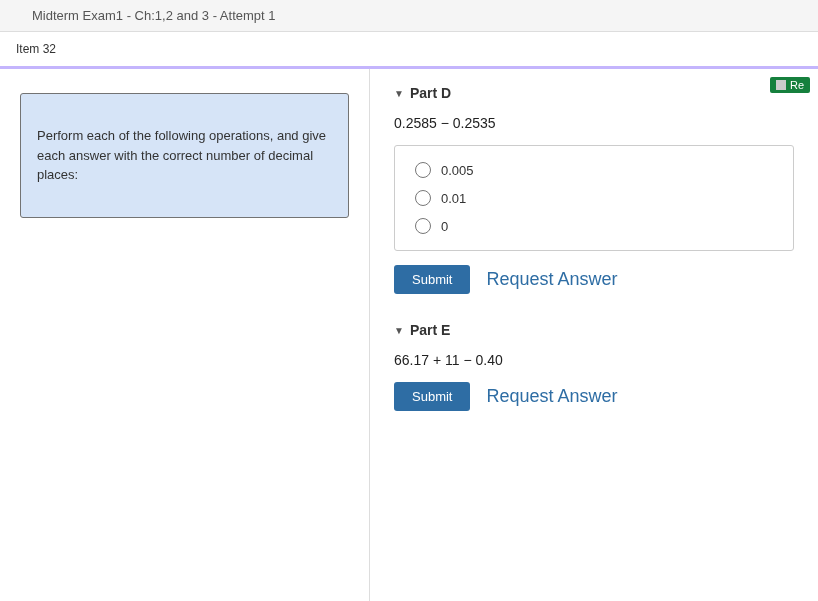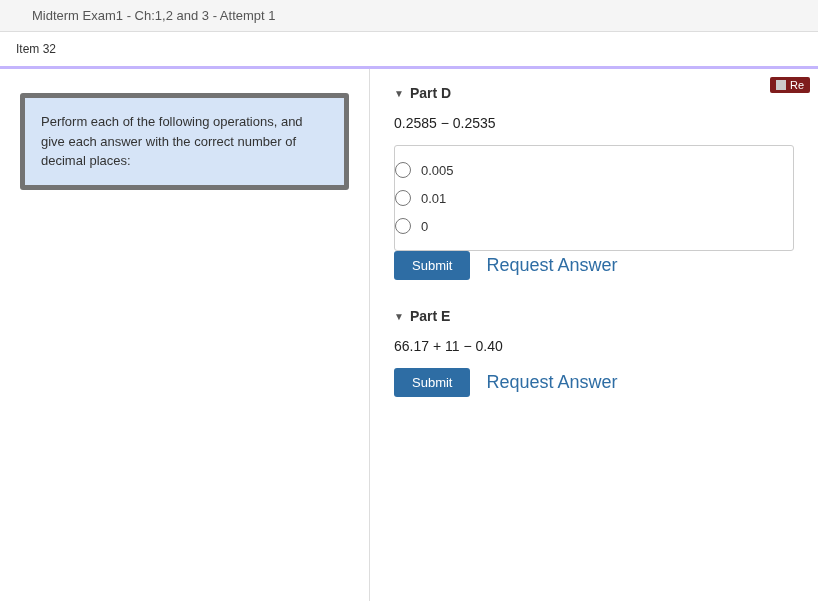--- a/index.html
+++ b/index.html
@@ -27,38 +27,38 @@
       min-height: 550px;
     }
     .left-panel {
       width: 370px;
       min-width: 370px;
       padding: 24px 20px;
       border-right: 1px solid #ddd;
     }
     .instruction-box {
       background: #d6e4f7;
-      border: 5px solid #737373;
-      padding: 14px 16px;
+      border: 1px solid #737373;
+      padding: 32px 16px;
       border-radius: 3px;
       font-size: 13px;
       line-height: 1.5;
       color: #333;
     }
     .right-panel {
       flex: 1;
       padding: 16px 24px;
       overflow-y: auto;
       position: relative;
     }
     .re-badge {
       position: absolute;
       top: 8px;
       right: 8px;
-      background: #7f1d1d;
+      background: #15803d;
       color: #fff;
       font-size: 11px;
       padding: 2px 6px;
       border-radius: 2px;
       display: flex;
       align-items: center;
       gap: 4px;
     }
     .re-badge-icon {
       width: 10px;
@@ -84,22 +84,23 @@
       cursor: pointer;
     }
     .expression {
       font-size: 14px;
       margin-bottom: 14px;
       color: #222;
     }
     .options-box {
       border: 1px solid #ccc;
       border-radius: 3px;
-      padding: 10px 0;
+      padding: 10px 20px;
       background: #fff;
+      margin-bottom: 14px;
     }
     .option-row {
       display: flex;
       align-items: center;
       gap: 10px;
       padding: 6px 0;
     }
     .option-radio {
       width: 16px;
       height: 16px;

